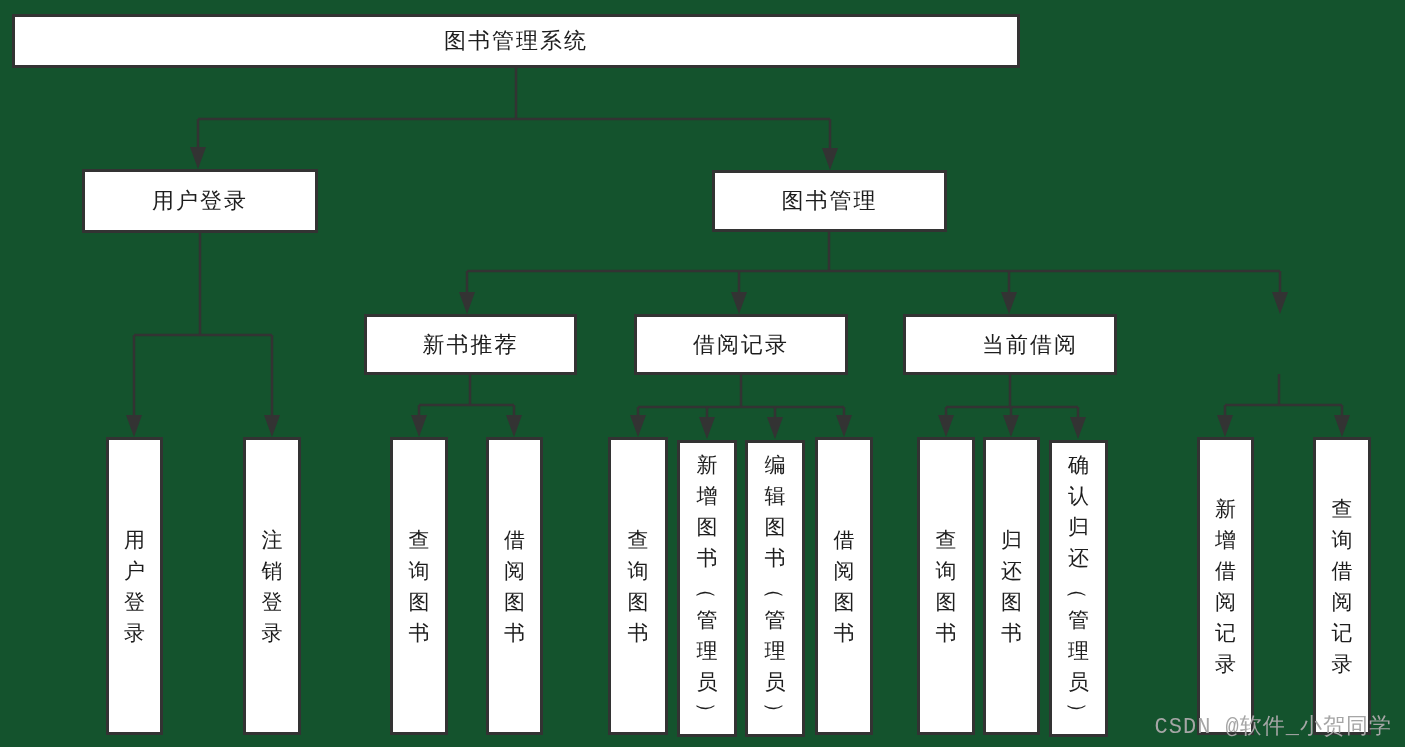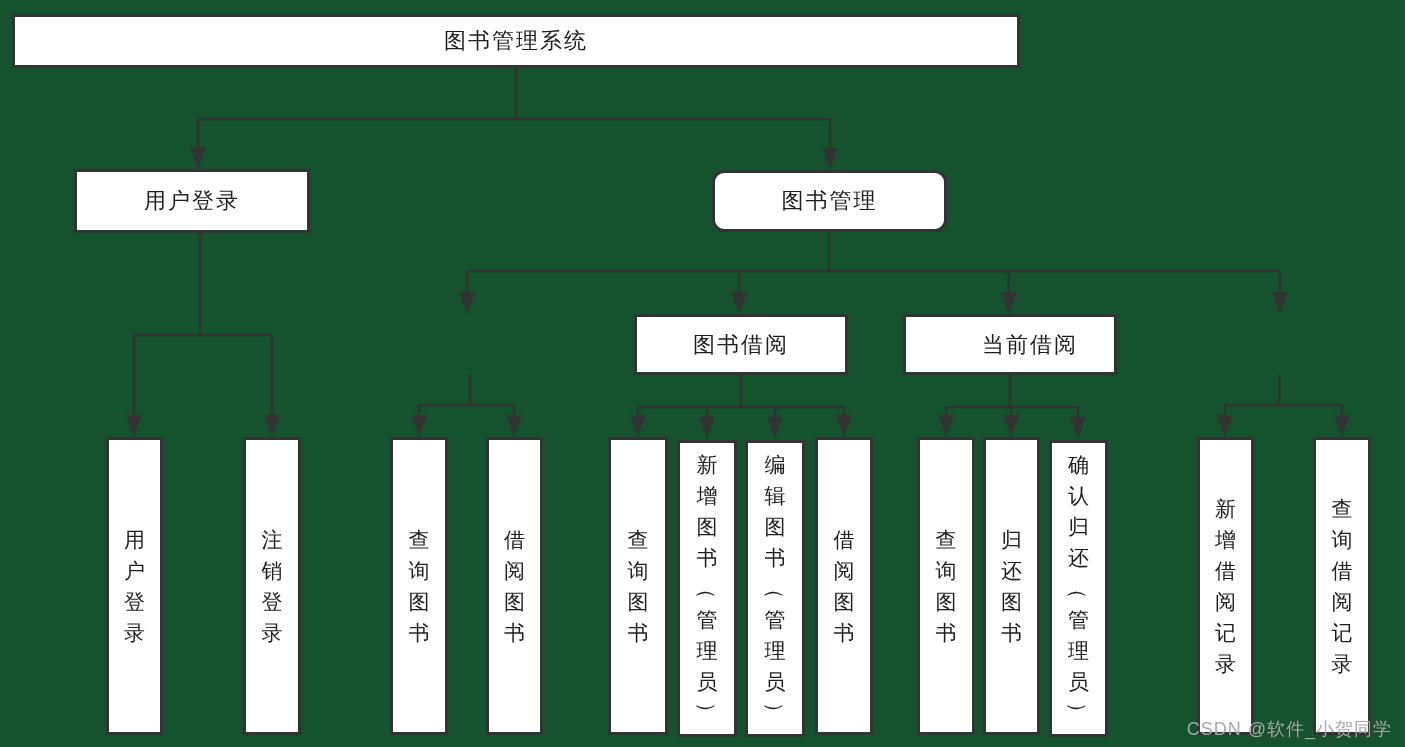--- a/index.html
+++ b/index.html
@@ -36,23 +36,24 @@
     font-size: 21px;
     line-height: 31px;
   }
   .vbox span.rot { transform: rotate(90deg); }
   .watermark {
     position: absolute;
     right: 13px;
     bottom: 6px;
     z-index: 5;
     color: var(--watermark);
-    font-size: 18px;
+    font-size: 22px;
     letter-spacing: 1px;
     white-space: nowrap;
+    font-family: Liberation Mono, monospace;
   }
 </style>
 </head>
 <body>
 
 <div class="stage">
 
   <svg class="wires" width="1405" height="747" viewBox="0 0 1405 747" xmlns="http://www.w3.org/2000/svg">
 
     <line x1="516" y1="68" x2="516" y2="119"></line>
@@ -110,24 +111,25 @@
     <line x1="1279" y1="374" x2="1279" y2="405"></line>
     <line x1="1225" y1="405" x2="1342" y2="405"></line>
     <line x1="1225" y1="405" x2="1225" y2="417"></line>
     <polygon points="1217,415 1233,415 1225,437"></polygon>
     <line x1="1342" y1="405" x2="1342" y2="417"></line>
     <polygon points="1334,415 1350,415 1342,437"></polygon>
   </svg>
 
   <div class="node hbox" style="left:12px; top:14px; width:1008px; height:54px;">图书管理系统</div>
 
-  <div class="node hbox" style="left:74px; top:169px; width:236px; height:64px;">用户登录</div>
-  <div class="node hbox" style="left:712px; top:170px; width:235px; height:62px;border-radius:12px;">图书管理</div>
-
-  <div class="node hbox" style="left:634px; top:314px; width:214px; height:61px;">图书借阅</div>
+  <div class="node hbox" style="left:82px; top:169px; width:236px; height:64px;">用户登录</div>
+  <div class="node hbox" style="left:712px; top:170px; width:235px; height:62px;">图书管理</div>
+
+  <div class="node hbox" style="left:364px; top:314px; width:213px; height:61px;">新书推荐</div>
+  <div class="node hbox" style="left:634px; top:314px; width:214px; height:61px;">借阅记录</div>
   <div class="node hbox" style="left:903px; top:314px; width:214px; height:61px;padding-left:40px;">当前借阅</div>
 
   <div class="node vbox" style="left:106px; top:437px; width:57px; height:298px;">
       <span>用</span>
       <span>户</span>
       <span>登</span>
       <span>录</span>
     </div>
   <div class="node vbox" style="left:243px; top:437px; width:58px; height:298px;">
       <span>注</span>

